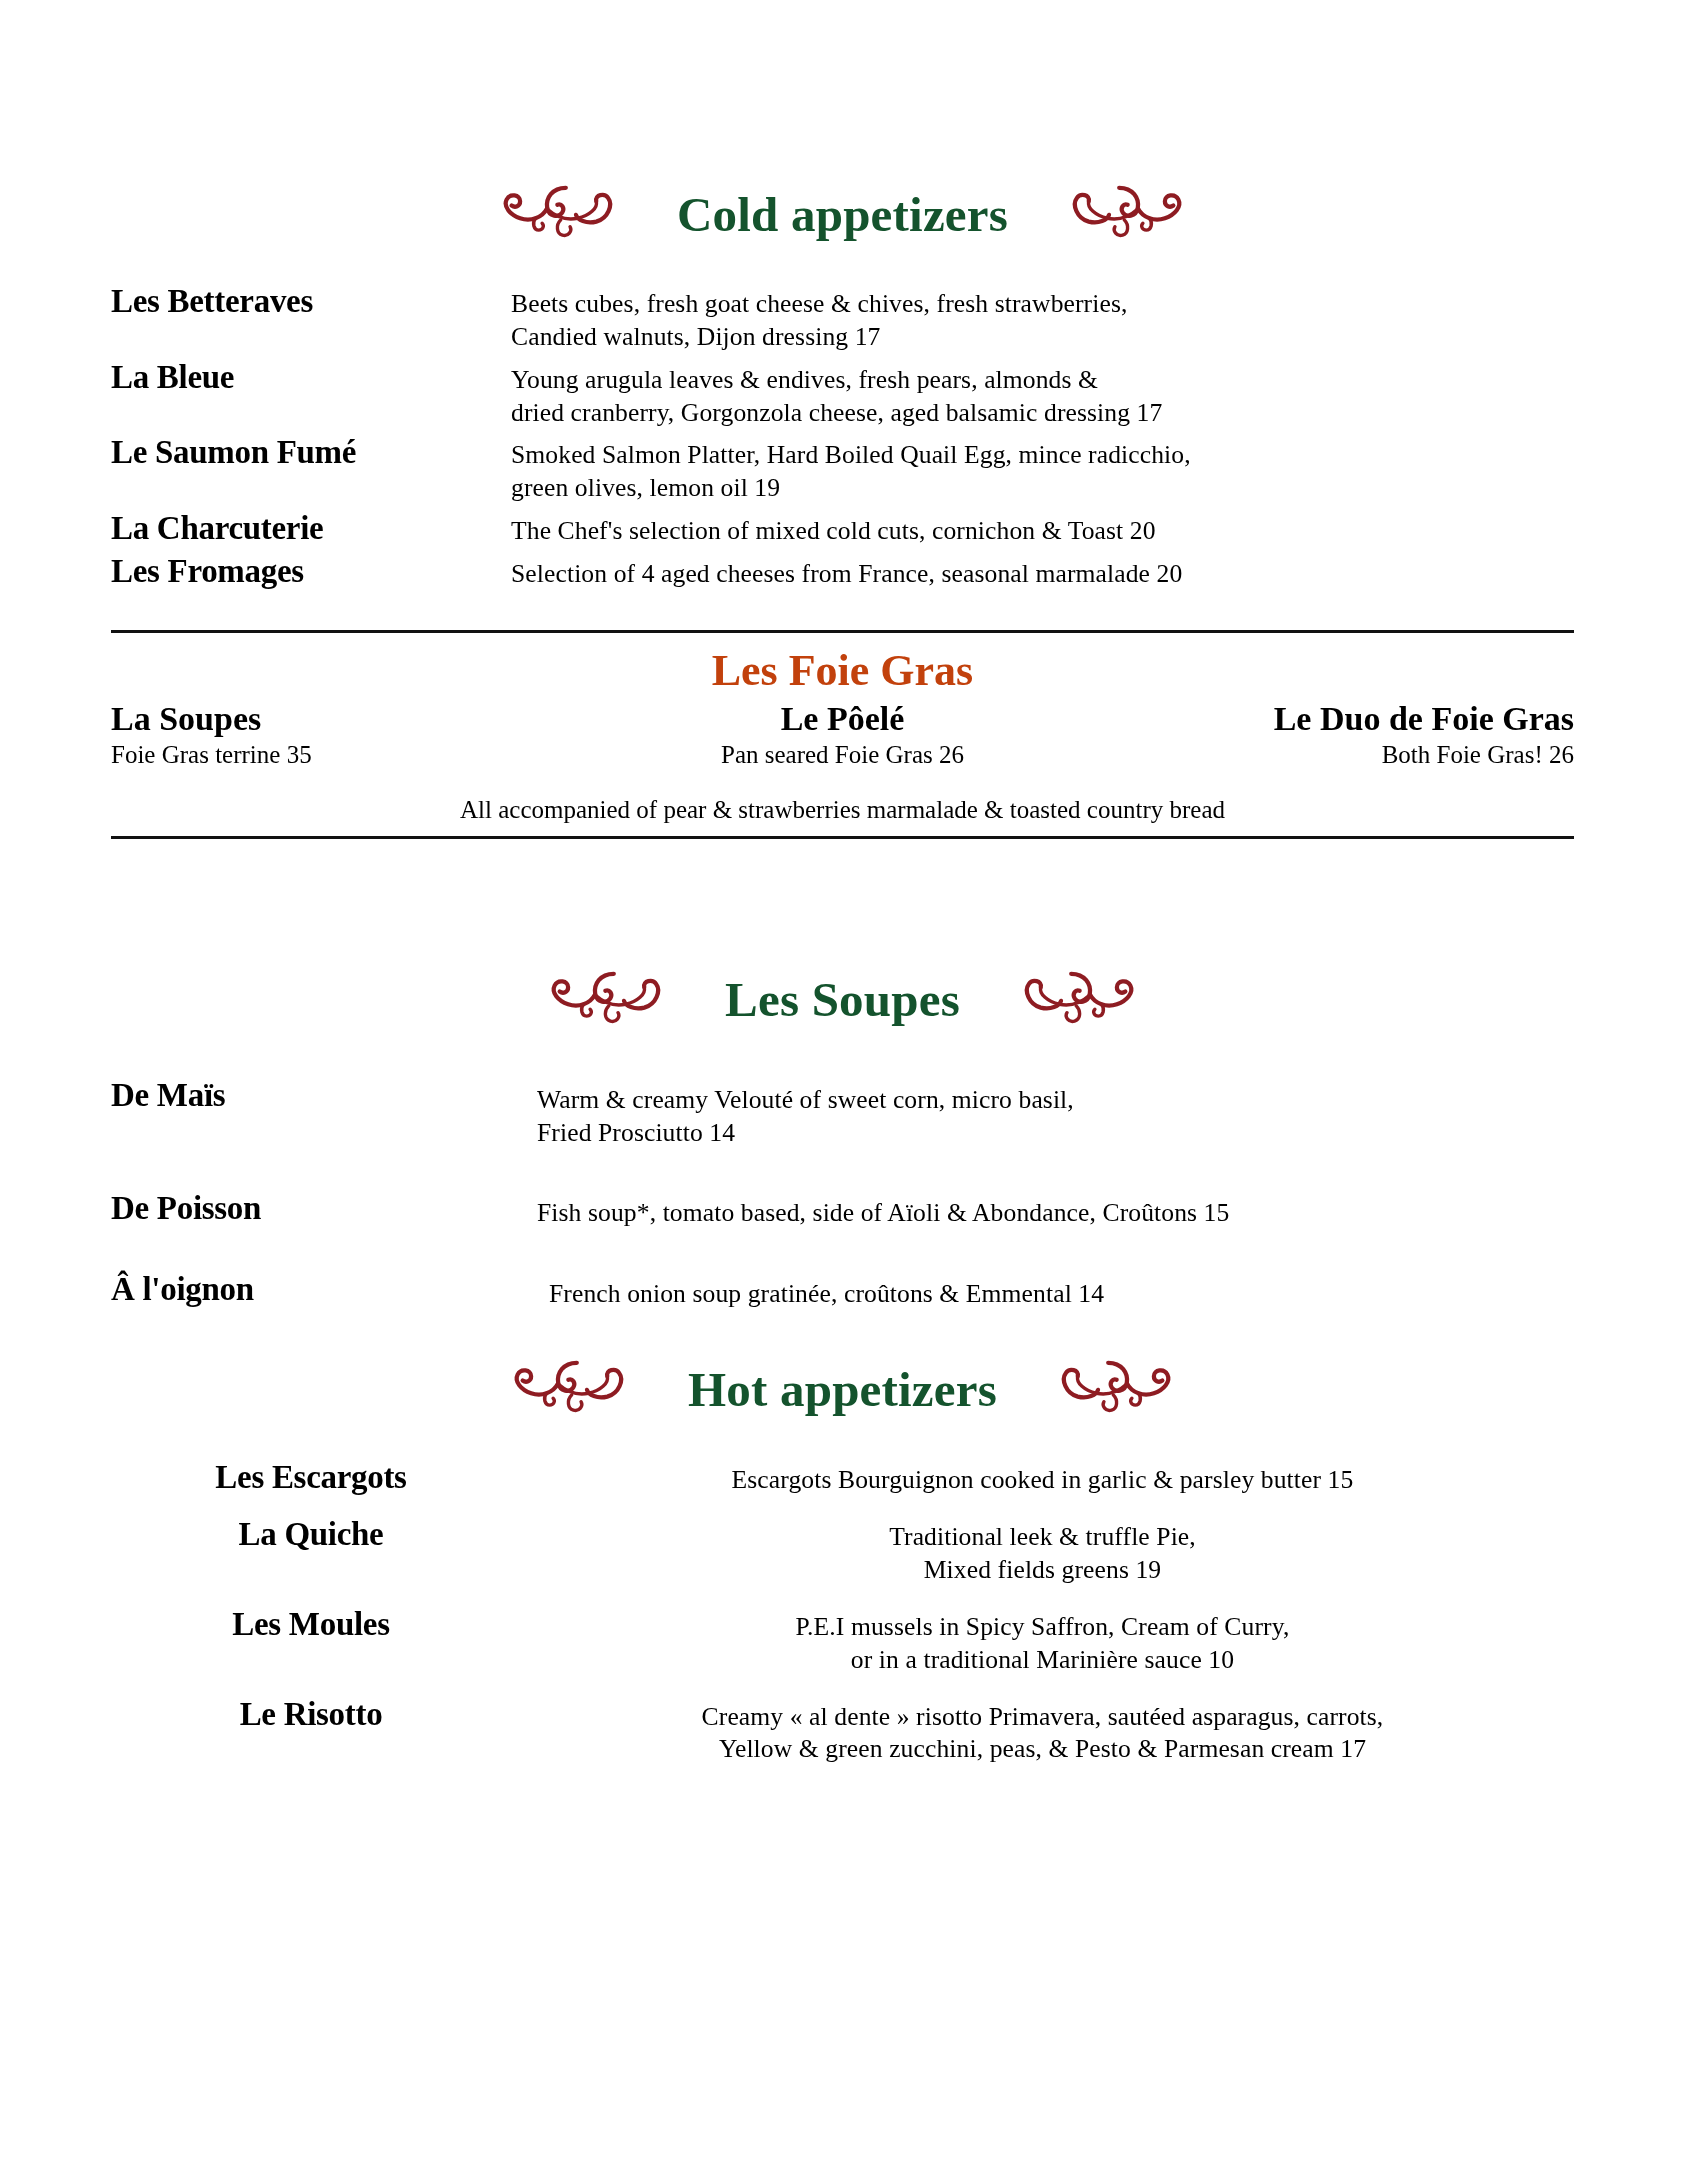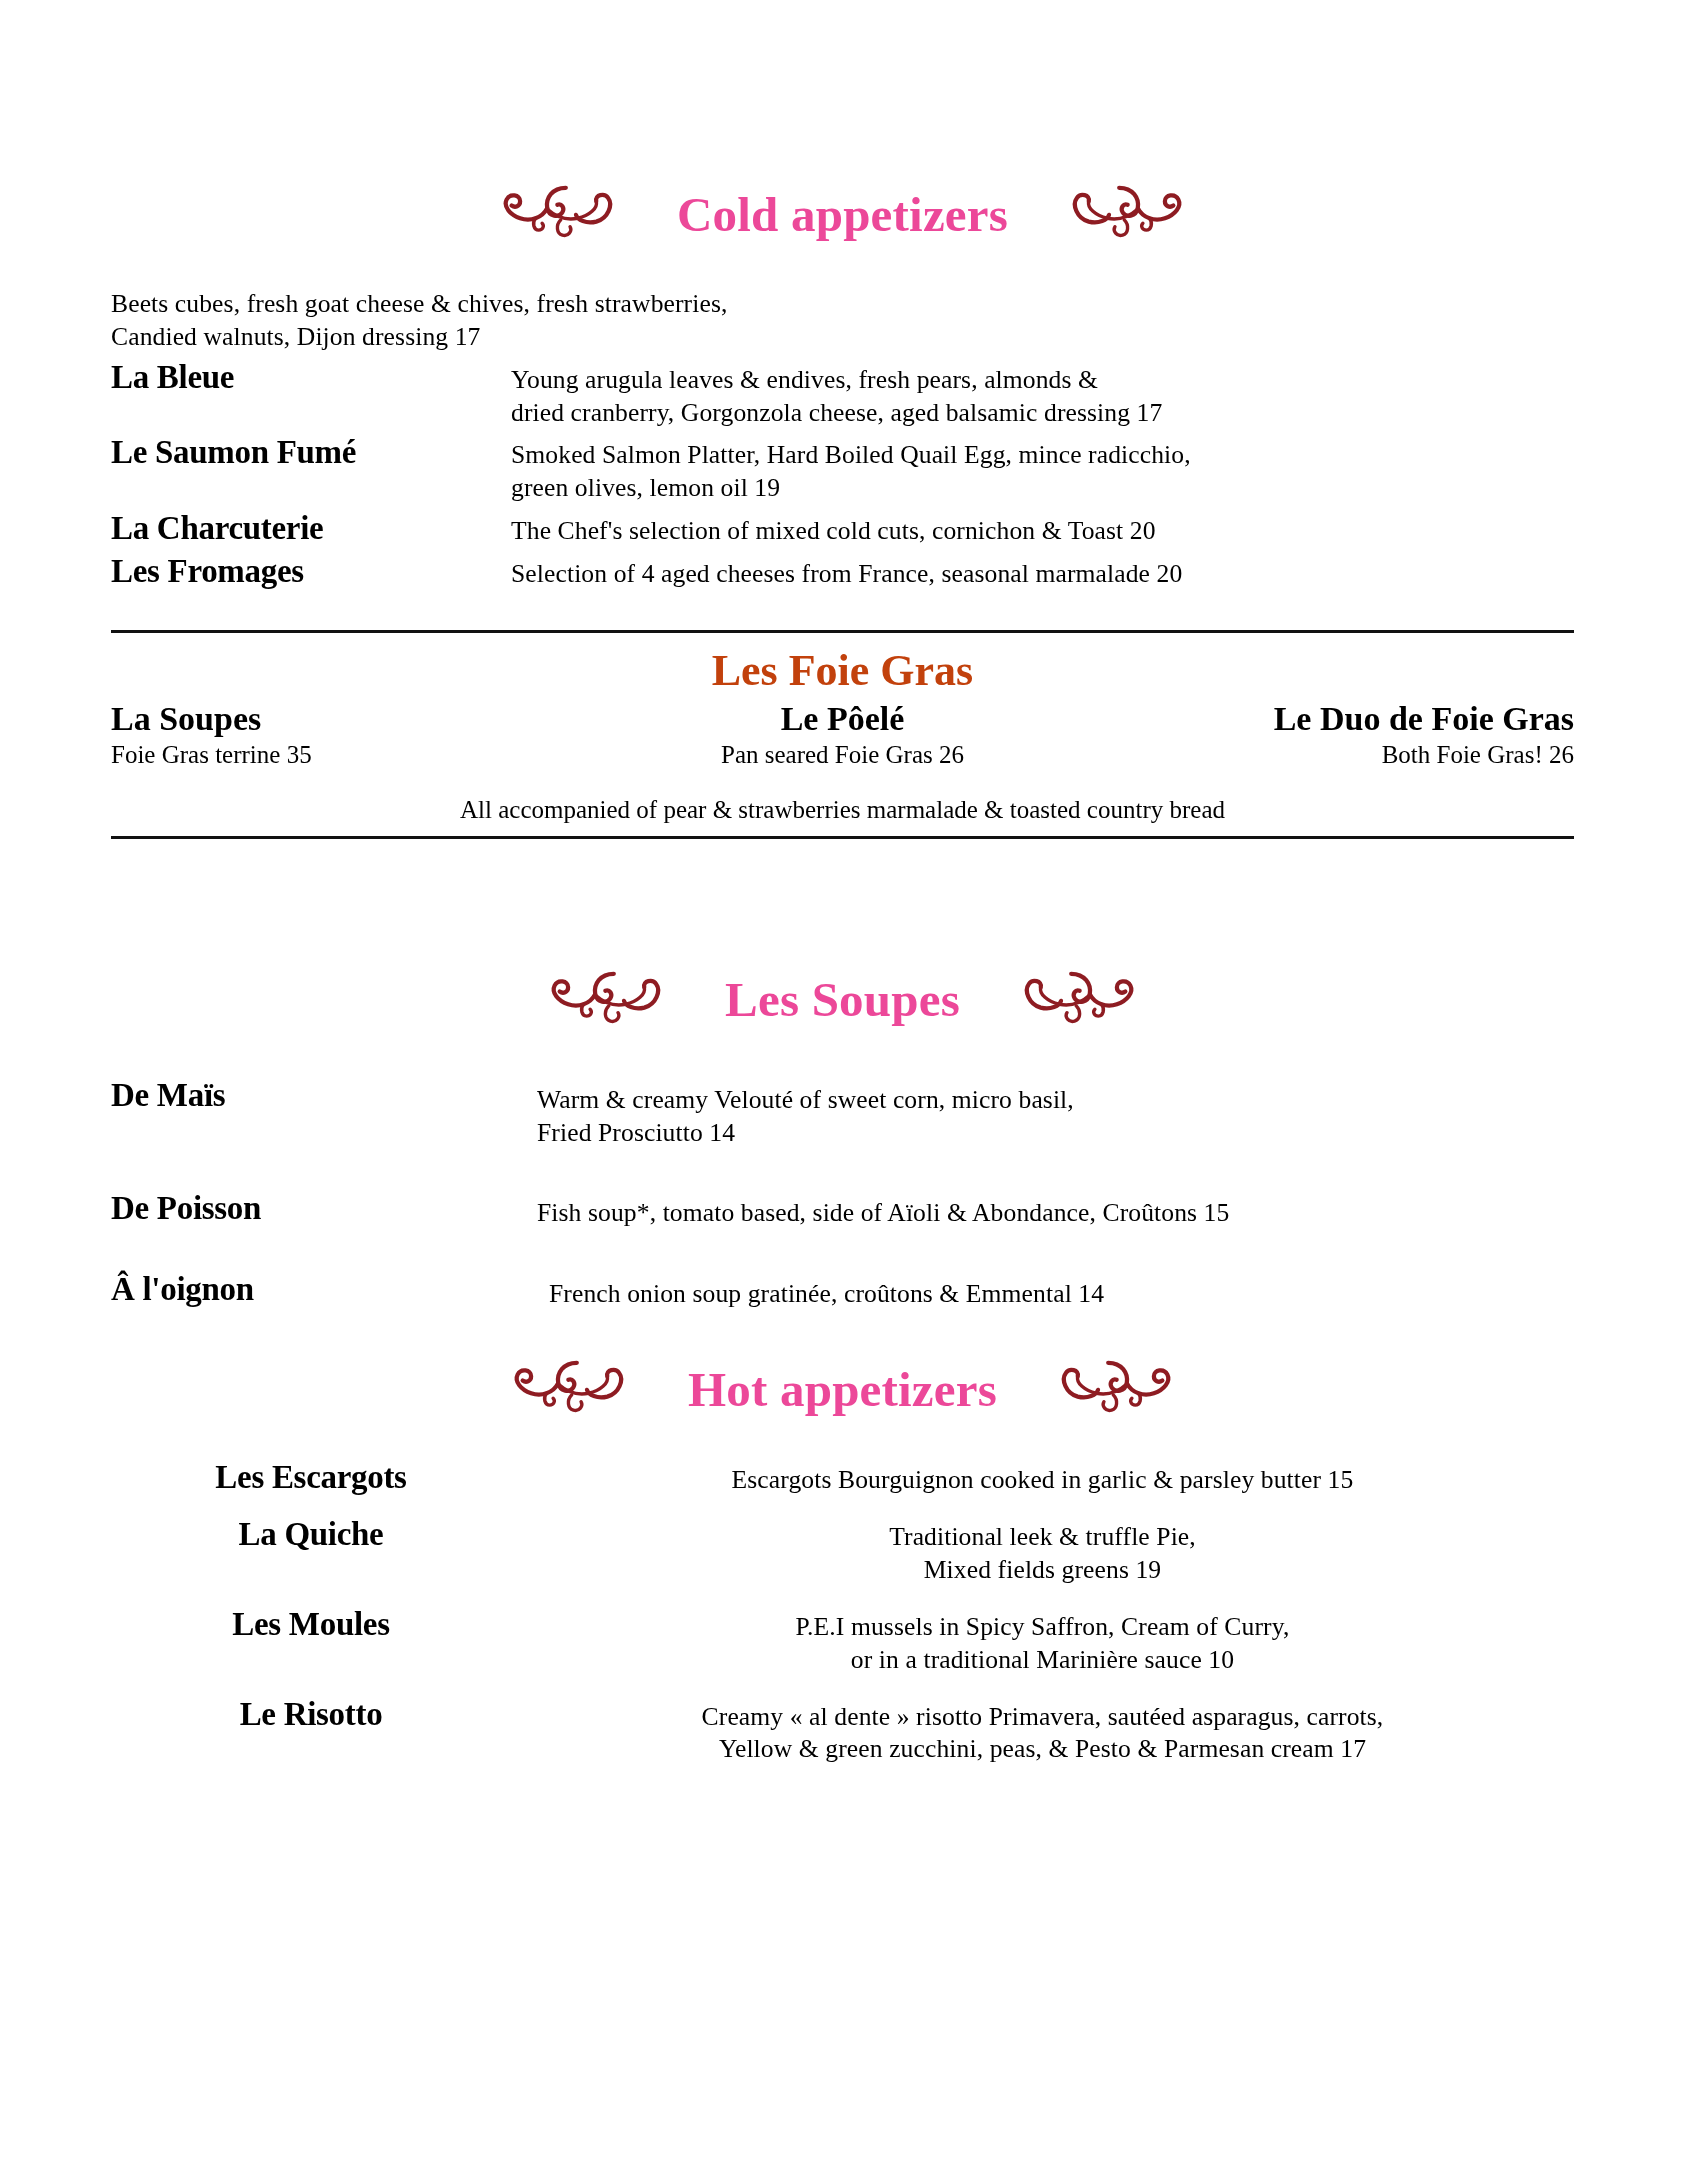--- a/index.html
+++ b/index.html
@@ -23,21 +23,21 @@
   }
 
   
   .section-head {
     display: flex;
     align-items: center;
     justify-content: center;
     gap: 48px;
   }
   .section-head .title {
-    color: #ec4899;
+    color: #14532d;
     font-weight: 700;
     font-size: 49px;
     letter-spacing: 0.2px;
     line-height: 1;
     white-space: nowrap;
     font-family: "Liberation Serif", "DejaVu Serif", serif;
   }
   .flourish {
     width: 145px;
     height: 66px;
@@ -156,20 +156,21 @@
           <path d="M74 33 C84 42 96 47 110 44 C124 41 134 32 132 24" stroke-width="4"></path>
           <path d="M132 24 C130 16 142 14 146 20 C152 28 146 44 132 48 C120 51 110 46 108 40" stroke-width="5"></path>
           <path d="M60 44 C56 50 58 58 64 58 C69 58 71 53 68 50" stroke-width="4"></path>
           <path d="M90 46 C84 52 85 62 92 64 C99 66 104 59 101 54" stroke-width="4"></path>
         </g>
       </svg>
     </div>
 
     <div class="items cold">
       <div class="row">
+        <div class="name">Les Betteraves</div>
         <div class="desc">
           <span class="line">Beets cubes, fresh goat cheese &amp; chives, fresh strawberries,</span>
           <span class="line">Candied walnuts, Dijon dressing  17</span>
         </div>
       </div>
       <div class="row">
         <div class="name">La Bleue</div>
         <div class="desc">
           <span class="line">Young arugula leaves &amp; endives, fresh pears, almonds &amp;</span>
           <span class="line">dried cranberry, Gorgonzola cheese,  aged balsamic dressing  17</span>

